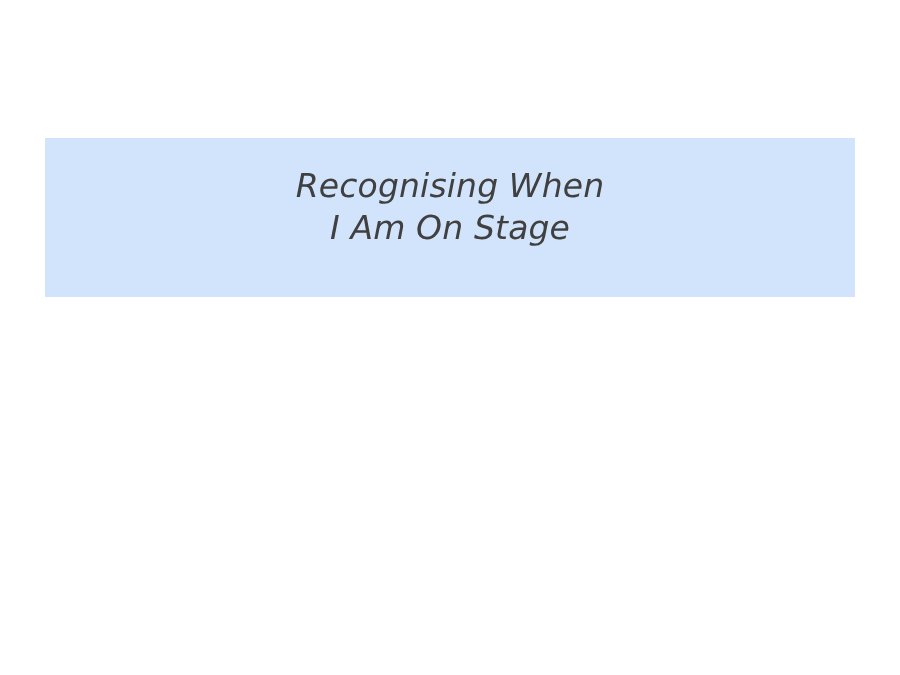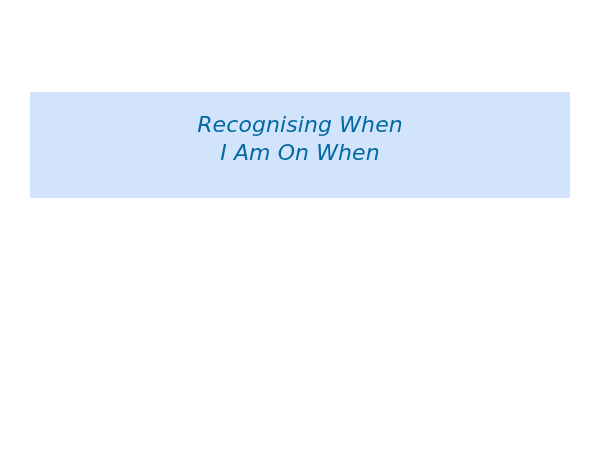--- a/index.html
+++ b/index.html
@@ -33,38 +33,38 @@
     justify-content: center;
     box-sizing: border-box;
     padding-bottom: 12px;
   }
   .title-line {
     font-family: "DejaVu Sans", sans-serif;
     font-style: italic;
     font-weight: 400;
     font-size: 22px;
     line-height: 28px;
-    color: #0369a1;
+    color: #404040;
     text-align: center;
     white-space: nowrap;
     letter-spacing: 0.1px;
   }
   .slide-body {
     position: absolute;
     left: 30px;
     top: 210px;
     width: 540px;
     height: 230px;
   }
 </style>
 </head>
 <body>
 
 <div class="slide">
 
   <div class="title-banner">
     <div class="title-line">Recognising When</div>
-    <div class="title-line">I Am On When</div>
+    <div class="title-line">I Am On Stage</div>
   </div>
 
   <div class="slide-body"></div>
 
 </div>
 
 </body></html>

